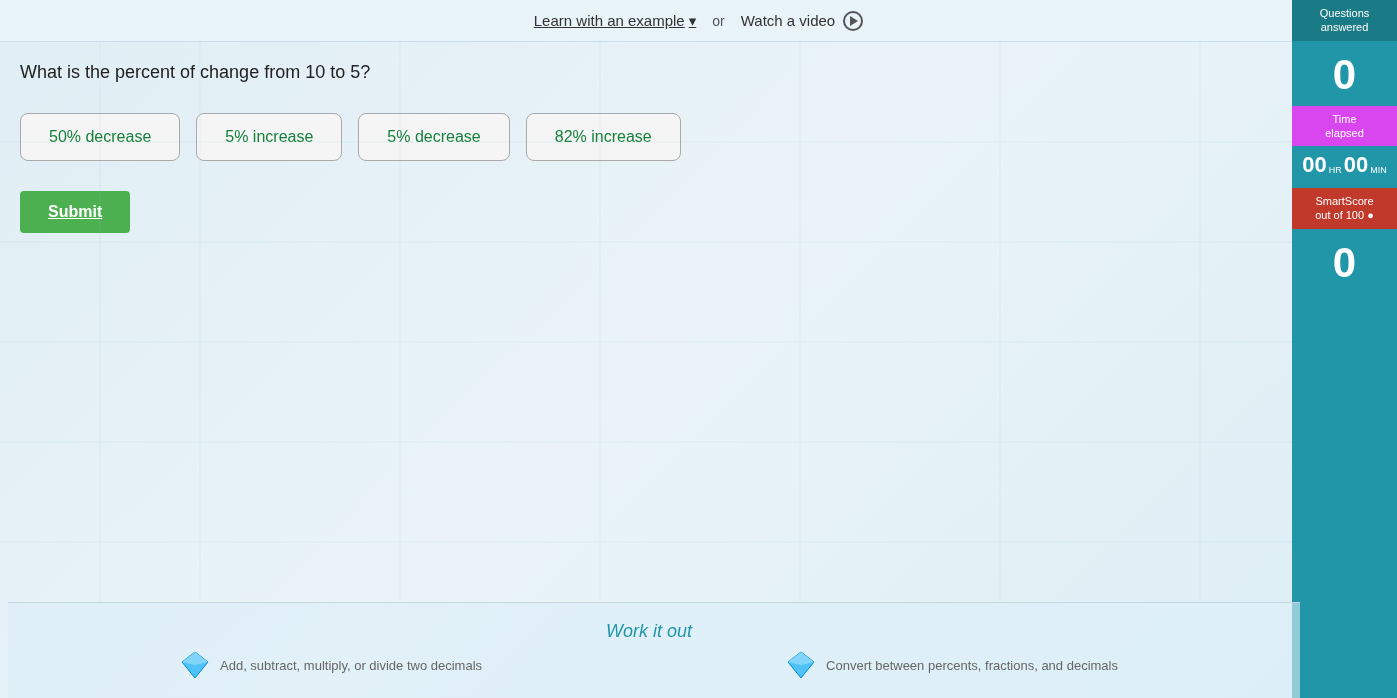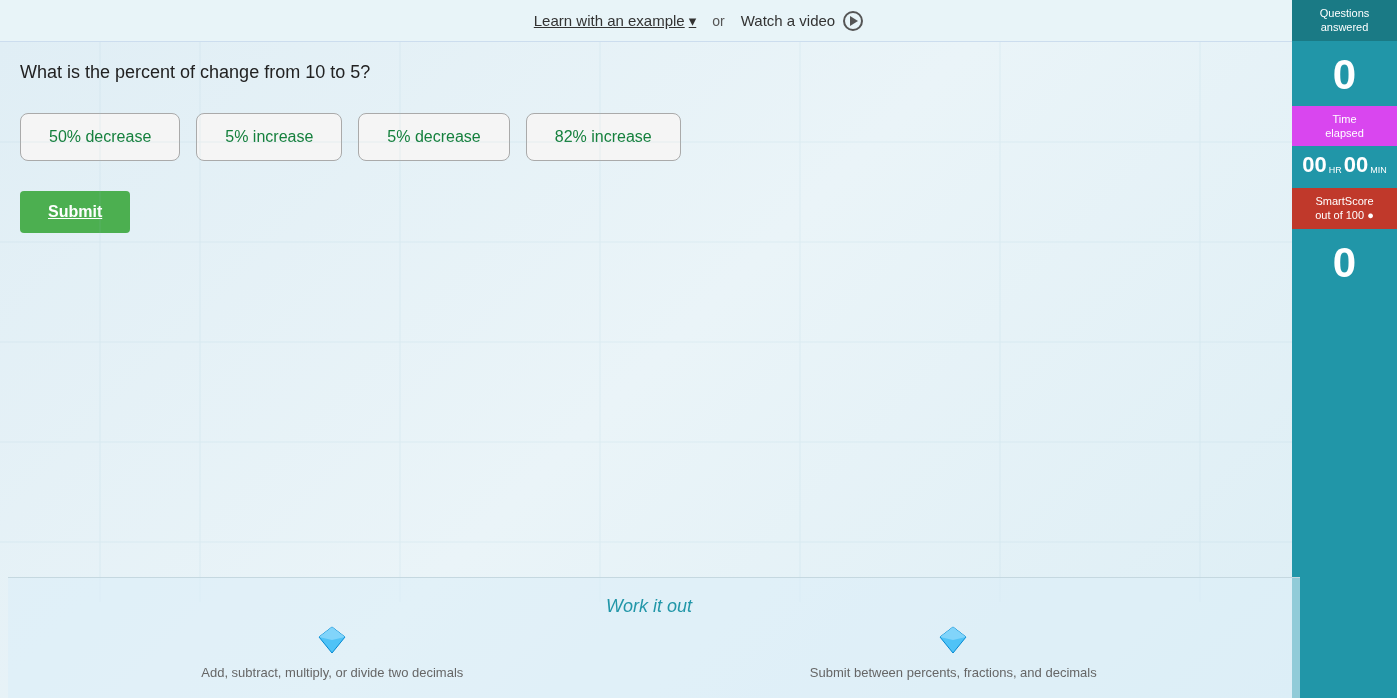--- a/index.html
+++ b/index.html
@@ -228,21 +228,20 @@
       align-items: center;
     }
     .help-link {
       display: flex;
       align-items: center;
       gap: 10px;
       color: #666;
       font-size: 13px;
       cursor: pointer;
       text-decoration: none;
-      flex-direction: column;
     }
     .diamond-icon {
       width: 30px;
       height: 30px;
     }
 
     
     .bg-decoration {
       position: absolute;
       top: 0;
@@ -332,18 +331,18 @@
           <polygon points="15,2 28,12 15,28 2,12" fill="#4fc3f7" stroke="#0288d1" stroke-width="1"></polygon>
           <polygon points="15,2 28,12 15,15 2,12" fill="#81d4fa"></polygon>
         </svg>
         <span>Add, subtract, multiply, or divide two decimals</span>
       </a>
       <a class="help-link" href="#">
         <svg class="diamond-icon" viewBox="0 0 30 30" xmlns="http://www.w3.org/2000/svg">
           <polygon points="15,2 28,12 15,28 2,12" fill="#4fc3f7" stroke="#0288d1" stroke-width="1"></polygon>
           <polygon points="15,2 28,12 15,15 2,12" fill="#81d4fa"></polygon>
         </svg>
-        <span>Submit between percents, fractions, and decimals</span>
+        <span>Convert between percents, fractions, and decimals</span>
       </a>
     </div>
   </div>
 
 </div>
 
 </body></html>

